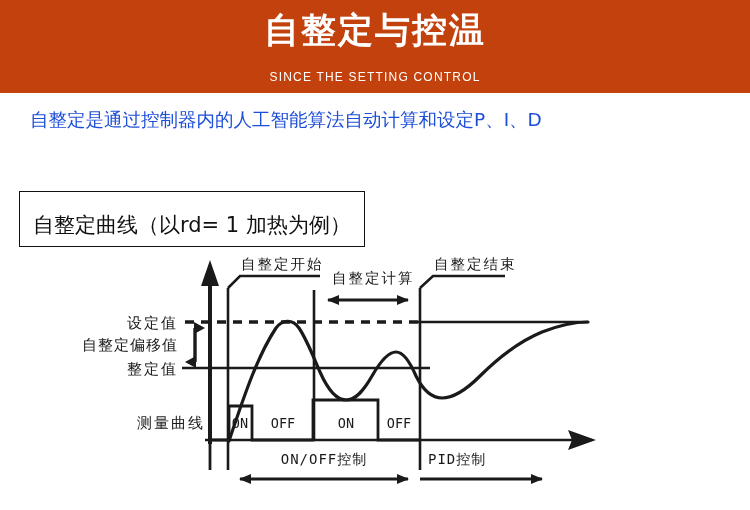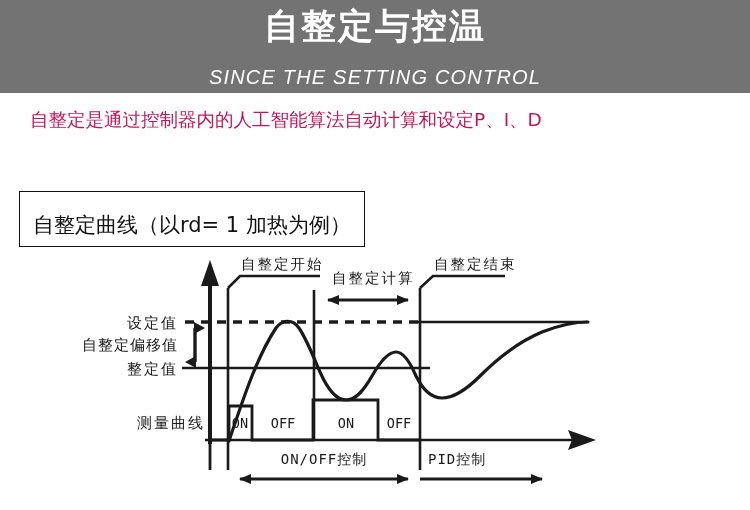--- a/index.html
+++ b/index.html
@@ -19,30 +19,29 @@
   #banner-title{
     color:#ffffff;
     font-size:35px;
     font-weight:bold;
     letter-spacing:2px;
     line-height:42px;
     font-family:"DejaVu Sans","Liberation Sans",sans-serif;
   }
   #banner-sub{
     color:#ffffff;
-    font-size:20px;
+    font-size:12px;
     letter-spacing:1.2px;
     margin-top:19px;
     font-family:"Liberation Sans",sans-serif;
-    font-style:italic;
   }
   
   #intro{
     position:absolute;left:30px;top:103px;width:700px;
-    color:#be185d;
+    color:#1d4ed8;
     font-size:18.5px;
     line-height:33px;
     font-family:"DejaVu Sans","Liberation Sans",sans-serif;
     letter-spacing:0px;
   }
   
   #caption-box{
     position:absolute;left:19px;top:191px;
     border:1.6px solid #111;
     padding:20px 13px 7px 13px;
@@ -62,21 +61,21 @@
     fill:#1a1a1a;
   }
   .mono{
     font-family:"DejaVu Sans Mono","Liberation Mono",monospace;
     fill:#1a1a1a;
   }
 </style>
 </head>
 <body>
 
-<div id="banner" style="background: #737373;">
+<div id="banner" style="background: #c2410c;">
   <div id="banner-title">自整定与控温</div>
   <div id="banner-sub">SINCE THE SETTING CONTROL</div>
 </div>
 
 <div id="intro">
   <div>自整定是通过控制器内的人工智能算法自动计算和设定P、I、D</div>
 </div>
 
 <div id="caption-box">
   <span>自整定曲线（以rd= 1 加热为例）</span>

